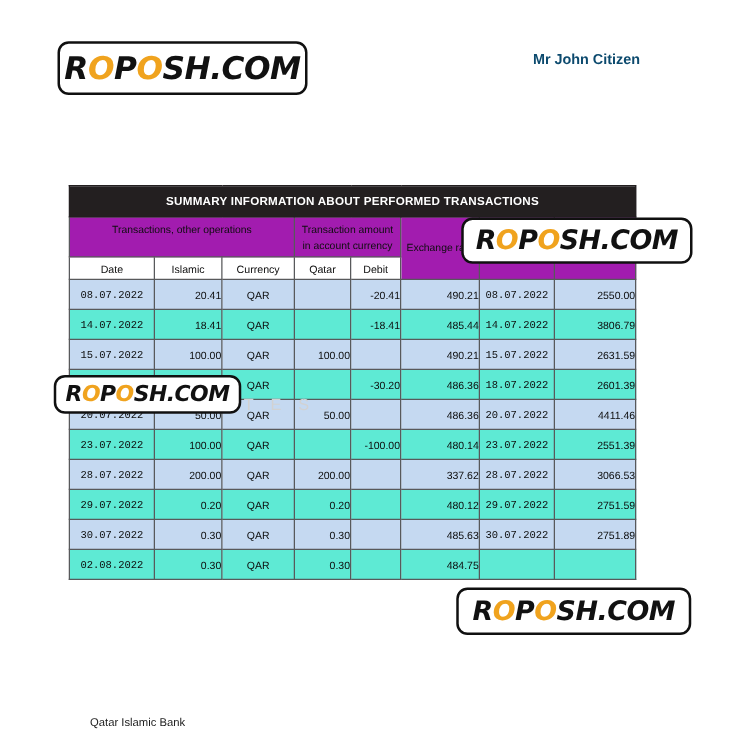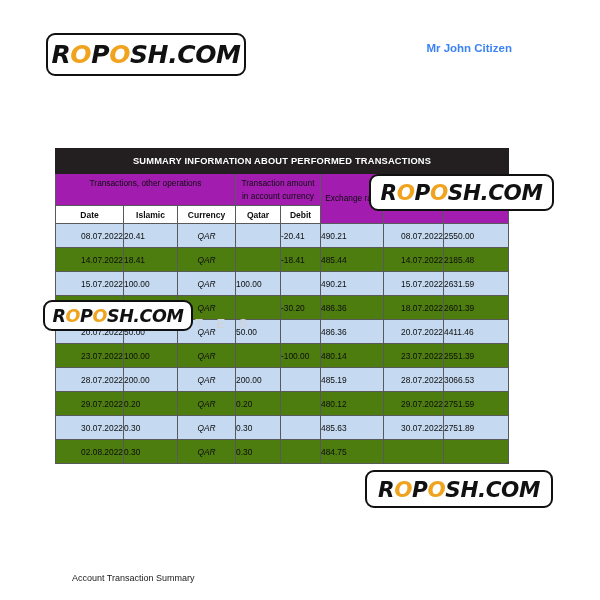--- a/index.html
+++ b/index.html
@@ -47,21 +47,21 @@
     white-space: nowrap;
   }
   .logo-text .o { color: #f0a31e; }
 
   
   .addressee {
     position: absolute;
     right: 88px;
     top: 40px;
     text-align: right;
-    color: #3b82f6;
+    color: #0c4a6e;
     margin-left: 28px;
   }
   .addressee .name {
     font-size: 11.5px;
     font-weight: bold;
     line-height: 16px;
     white-space: nowrap;
   }
   .addressee .addr {
     font-size: 11px;
@@ -117,32 +117,32 @@
     font-size: 8.3px;
     line-height: 12.5px;
     padding: 3px 2px;
     vertical-align: top;
   }
   .grp th.mid { vertical-align: middle; }
   .sub th {
     background: #ffffff;
     text-align: center;
     font-size: 8.5px;
-    font-weight: bold;
+    font-weight: normal;
     height: 17px;
   }
   .stmt tbody td {
     height: 23px;
     font-size: 8.4px;
   }
   .r-odd td  { background: #c5d9f1; }
-  .r-even td { background: #4d7c0f; }
-  .c-date  { text-align: right; }
-  .c-num   { text-align: left;  padding-right: 7px; }
-  .c-cur   { text-align: center; font-style: italic; }
+  .r-even td { background: #5eead4; }
+  .c-date  { text-align: center; font-family: Liberation Mono, monospace; }
+  .c-num   { text-align: right;  padding-right: 7px; }
+  .c-cur   { text-align: center; }
 
   
   .wm {
     position: absolute;
     background: #ffffff;
     border: 2.5px solid #101010;
     border-radius: 9px;
     display: flex;
     align-items: center;
     justify-content: center;
@@ -224,21 +224,21 @@
           <td class="c-num">2550.00</td>
         </tr>
         <tr class="r-even">
           <td class="c-date">14.07.2022</td>
           <td class="c-num">18.41</td>
           <td class="c-cur">QAR</td>
           <td class="c-num"></td>
           <td class="c-num">-18.41</td>
           <td class="c-num">485.44</td>
           <td class="c-date">14.07.2022</td>
-          <td class="c-num">2185.48</td>
+          <td class="c-num">3806.79</td>
         </tr>
         <tr class="r-odd">
           <td class="c-date">15.07.2022</td>
           <td class="c-num">100.00</td>
           <td class="c-cur">QAR</td>
           <td class="c-num">100.00</td>
           <td class="c-num"></td>
           <td class="c-num">490.21</td>
           <td class="c-date">15.07.2022</td>
           <td class="c-num">2631.59</td>
@@ -272,21 +272,21 @@
           <td class="c-num">480.14</td>
           <td class="c-date">23.07.2022</td>
           <td class="c-num">2551.39</td>
         </tr>
         <tr class="r-odd">
           <td class="c-date">28.07.2022</td>
           <td class="c-num">200.00</td>
           <td class="c-cur">QAR</td>
           <td class="c-num">200.00</td>
           <td class="c-num"></td>
-          <td class="c-num">485.19</td>
+          <td class="c-num">337.62</td>
           <td class="c-date">28.07.2022</td>
           <td class="c-num">3066.53</td>
         </tr>
         <tr class="r-even">
           <td class="c-date">29.07.2022</td>
           <td class="c-num">0.20</td>
           <td class="c-cur">QAR</td>
           <td class="c-num">0.20</td>
           <td class="c-num"></td>
           <td class="c-num">480.12</td>
@@ -320,16 +320,16 @@
     <span class="logo-text"><span>R</span><span class="o">O</span><span>P</span><span class="o">O</span><span>SH.COM</span></span>
   </div>
   <div class="wm wm-2">
     <span class="logo-text"><span>R</span><span class="o">O</span><span>P</span><span class="o">O</span><span>SH.COM</span></span>
   </div>
   <div class="wm wm-4">
     <span class="logo-text"><span>R</span><span class="o">O</span><span>P</span><span class="o">O</span><span>SH.COM</span></span>
   </div>
 
   <div class="footer">
-    <div>Account Transaction Summary</div>
+    <div>Qatar Islamic Bank</div>
   </div>
 
 </div>
 
 </body></html>

